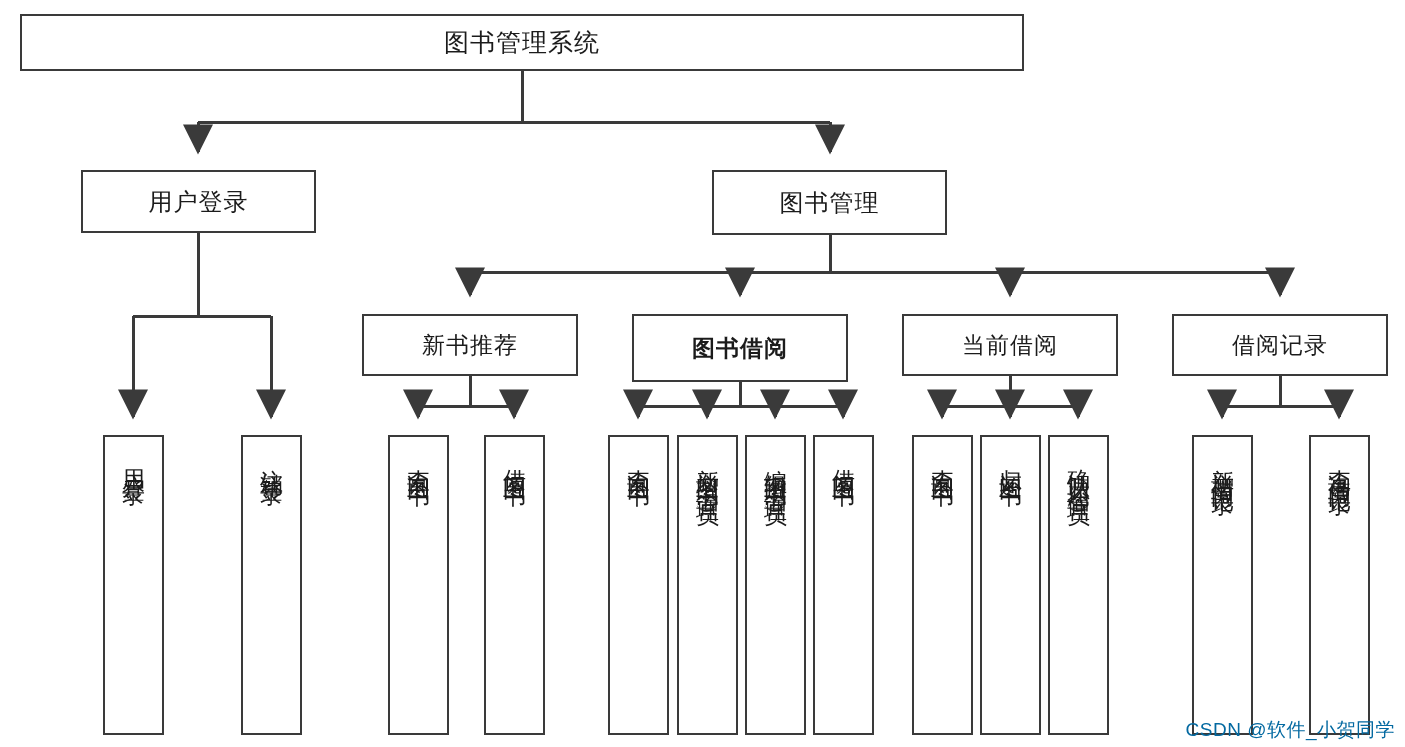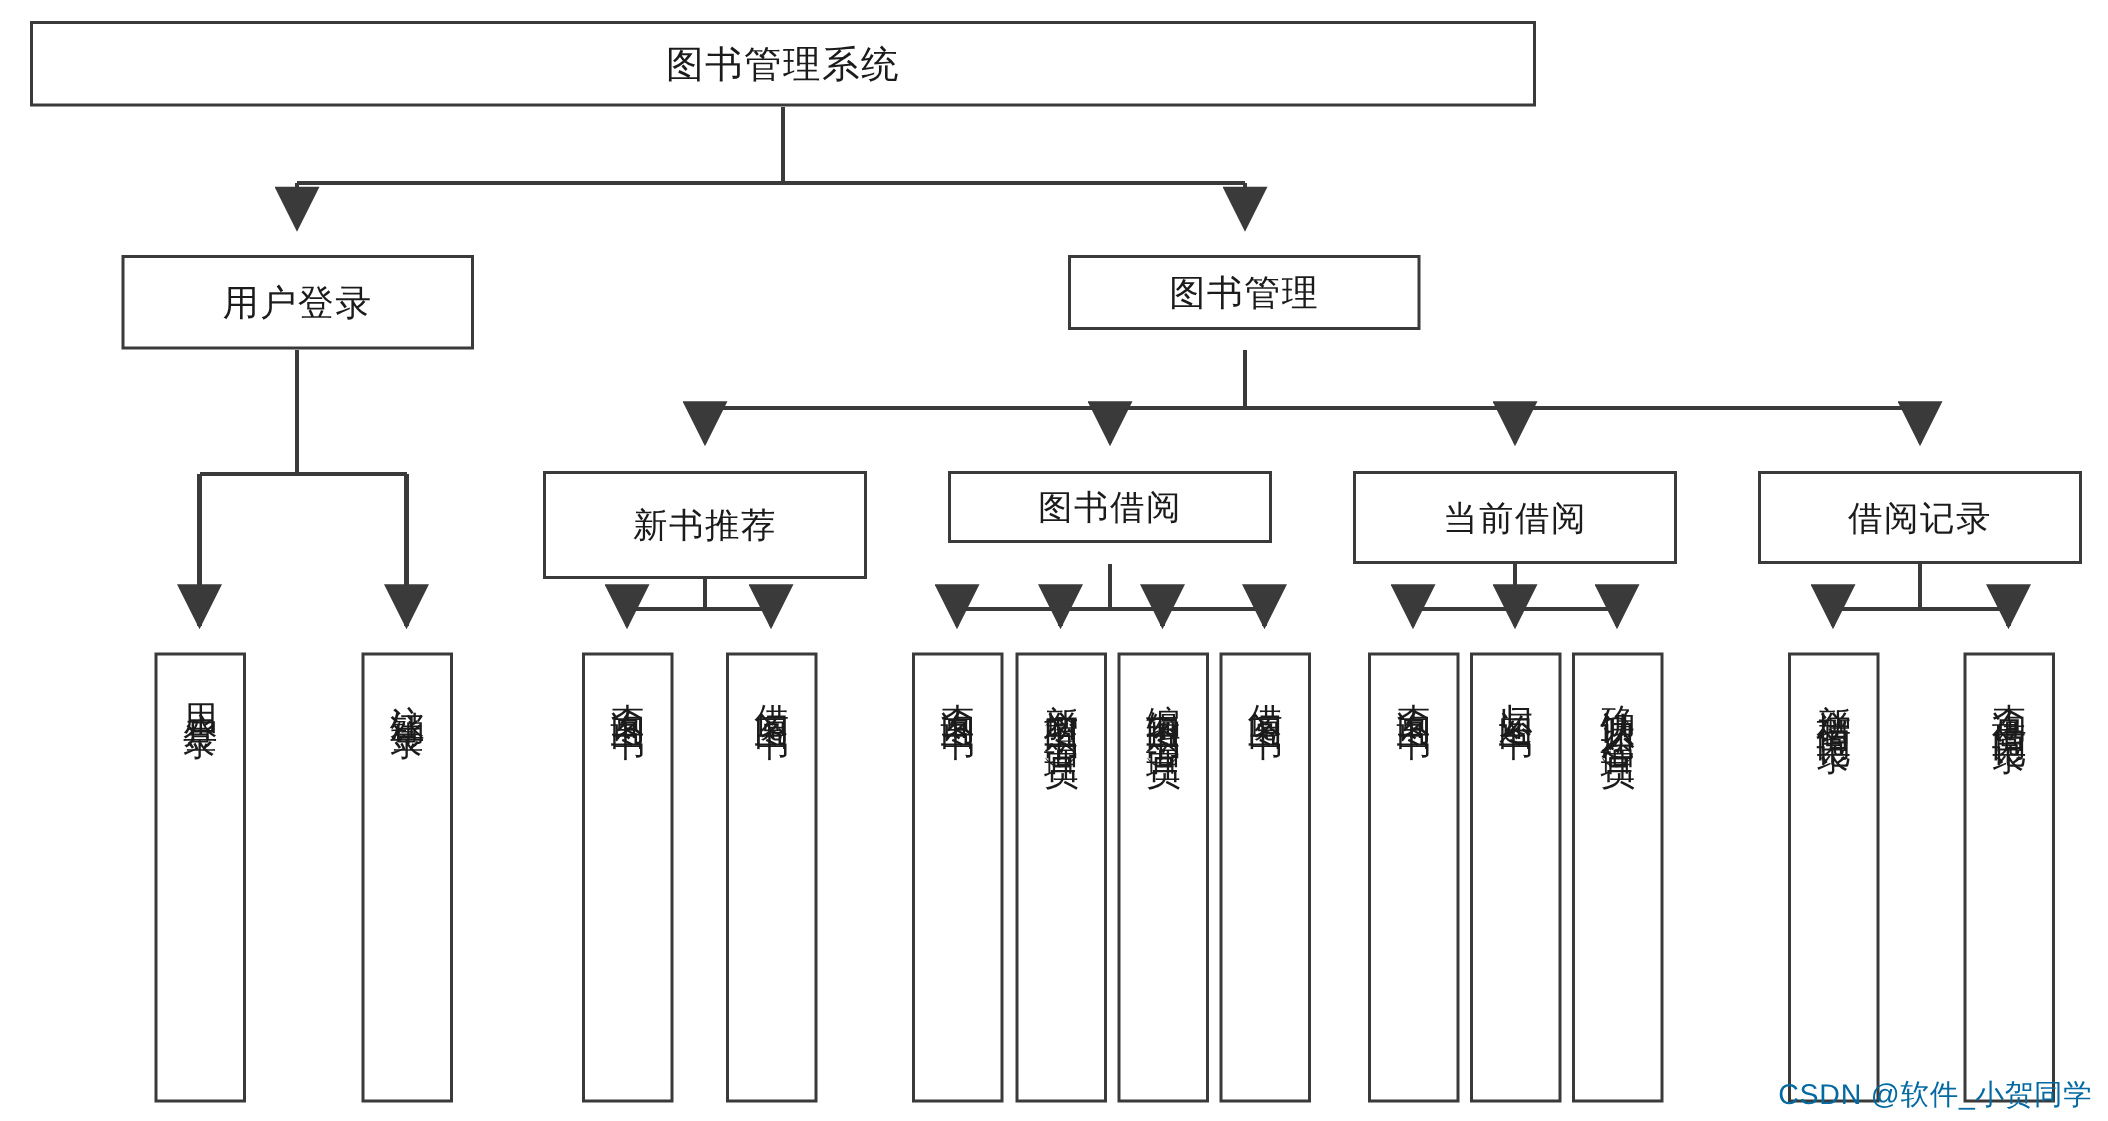--- a/index.html
+++ b/index.html
@@ -135,28 +135,28 @@
     </g>
   </svg>
 
   <div class="node lvl1" style="left:20px; top:14px; width:1004px; height:57px;">
     <span class="htext">图书管理系统</span>
   </div>
 
   <div class="node lvl2" style="left:81px; top:170px; width:235px; height:63px;">
     <span class="htext">用户登录</span>
   </div>
-  <div class="node lvl2" style="left:712px; top:170px; width:235px; height:50px;">
+  <div class="node lvl2" style="left:712px; top:170px; width:235px; height:65px;">
     <span class="htext">图书管理</span>
   </div>
 
-  <div class="node lvl3" style="left:362px; top:314px; width:216px; height:72px;">
+  <div class="node lvl3" style="left:362px; top:314px; width:216px; height:62px;">
     <span class="htext">新书推荐</span>
   </div>
-  <div class="node lvl3" style="left:632px; top:314px; width:216px; height:48px;">
+  <div class="node lvl3" style="left:632px; top:314px; width:216px; height:68px;font-weight:bold;">
     <span class="htext">图书借阅</span>
   </div>
   <div class="node lvl3" style="left:902px; top:314px; width:216px; height:62px;">
     <span class="htext">当前借阅</span>
   </div>
   <div class="node lvl3" style="left:1172px; top:314px; width:216px; height:62px;font-family:Liberation Serif, serif;">
     <span class="htext">借阅记录</span>
   </div>
 
   <div class="node leaf" style="left:103px; top:435px; width:61px; height:300px;">

